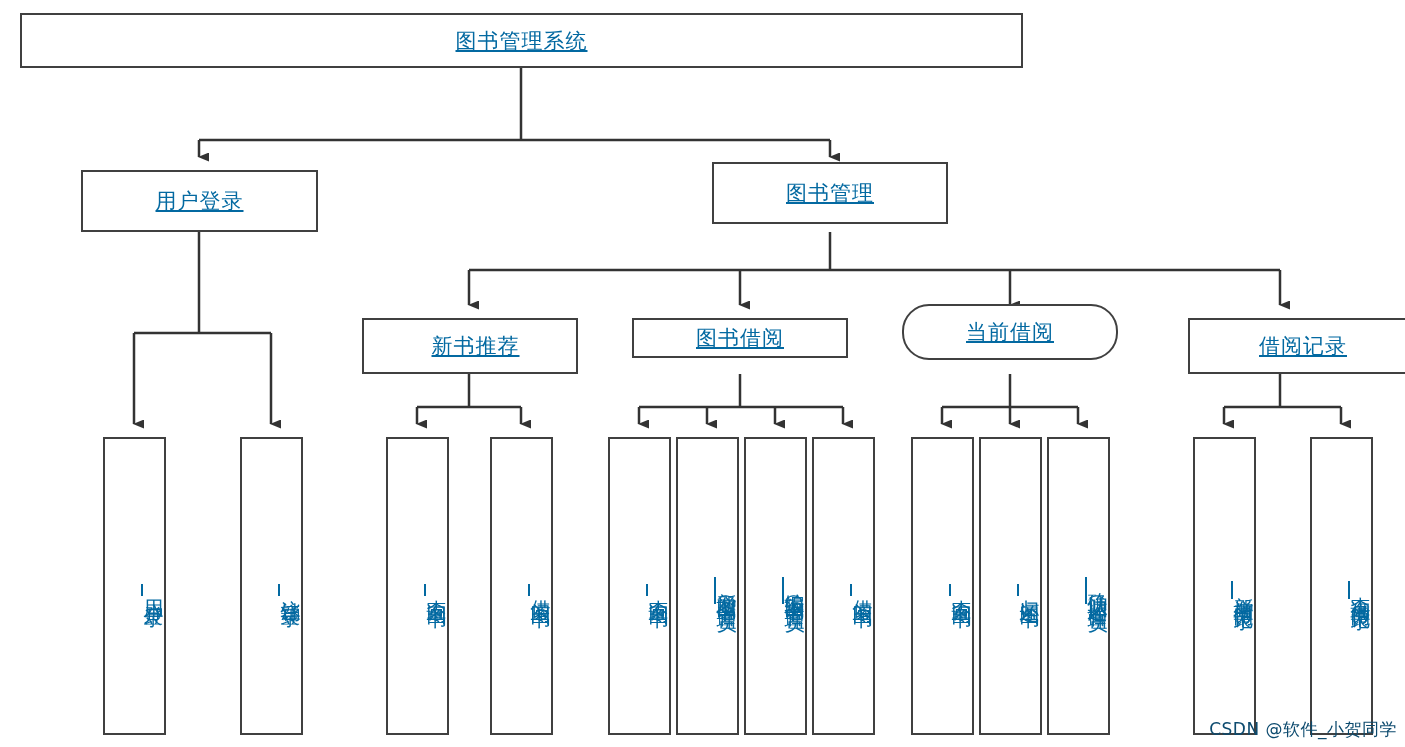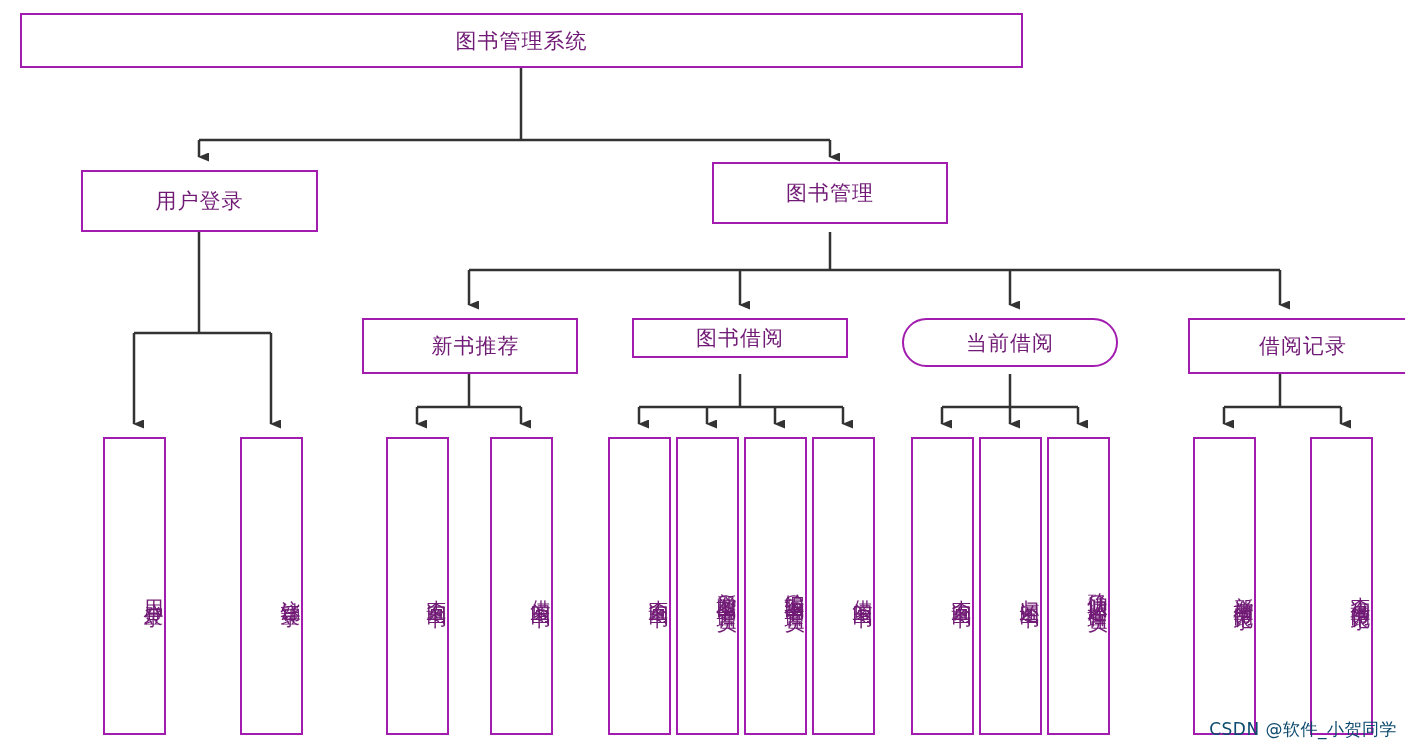--- a/index.html
+++ b/index.html
@@ -20,26 +20,27 @@
   #diagram-svg {
     position: absolute;
     left: 0;
     top: 0;
     width: 1405px;
     height: 747px;
   }
   .node {
     position: absolute;
     box-sizing: border-box;
-    border: 2px solid #a21caf;
+    border: 2px solid #404040;
     background: #ffffff;
     display: flex;
     align-items: center;
     justify-content: center;
-    color: #701a75;
+    color: #0369a1;
+    text-decoration: underline;
   }
   .node.horizontal {
     font-size: 21px;
     letter-spacing: 1px;
   }
   .node.vertical {
     writing-mode: vertical-rl;
     text-orientation: upright;
     font-size: 20px;
     letter-spacing: 3px;
@@ -131,21 +132,21 @@
   </div>
 
   <div class="node horizontal" style="left:362px; top:318px; width:216px; height:56px;padding-left:11px;">
     <span>新书推荐</span>
   </div>
 
   <div class="node horizontal" style="left:632px; top:318px; width:216px; height:40px;">
     <span>图书借阅</span>
   </div>
 
-  <div class="node horizontal" style="left:902px; top:318px; width:216px; height:49px;border-radius:27px;">
+  <div class="node horizontal" style="left:902px; top:304px; width:216px; height:56px;border-radius:27px;">
     <span>当前借阅</span>
   </div>
 
   <div class="node horizontal" style="left:1188px; top:318px; width:230px; height:56px;">
     <span>借阅记录</span>
   </div>
 
   <div class="node vertical" style="left:103px; top:437px; width:63px; height:298px;">
     <span class="vlabel">用户登录</span>
   </div>

